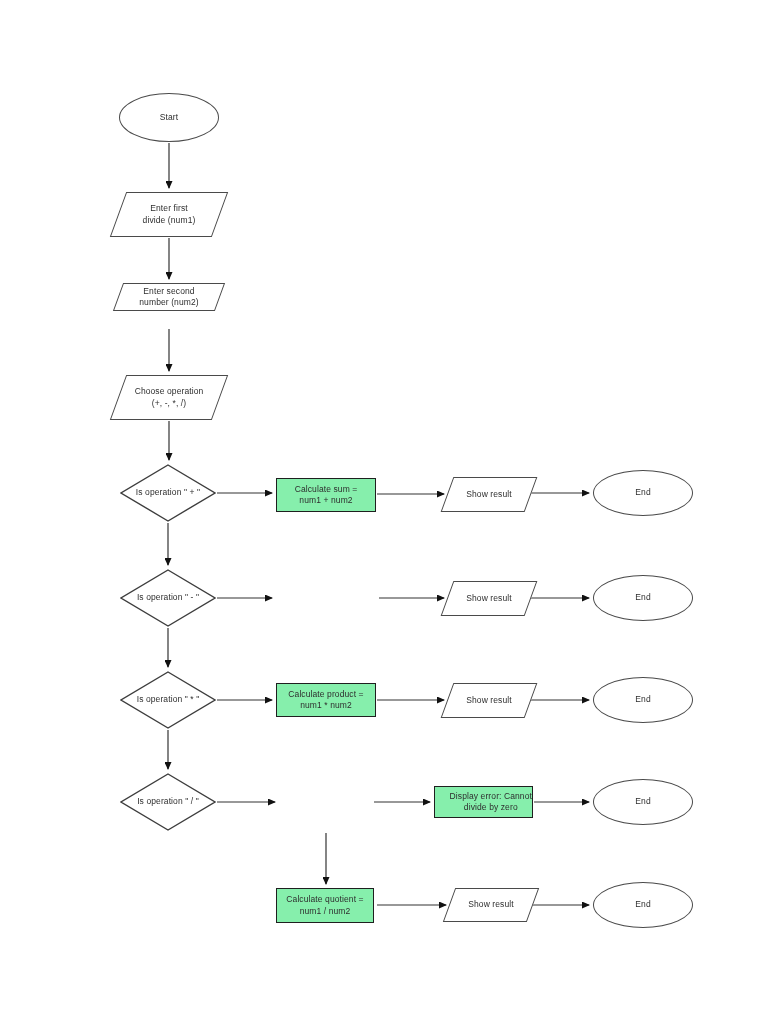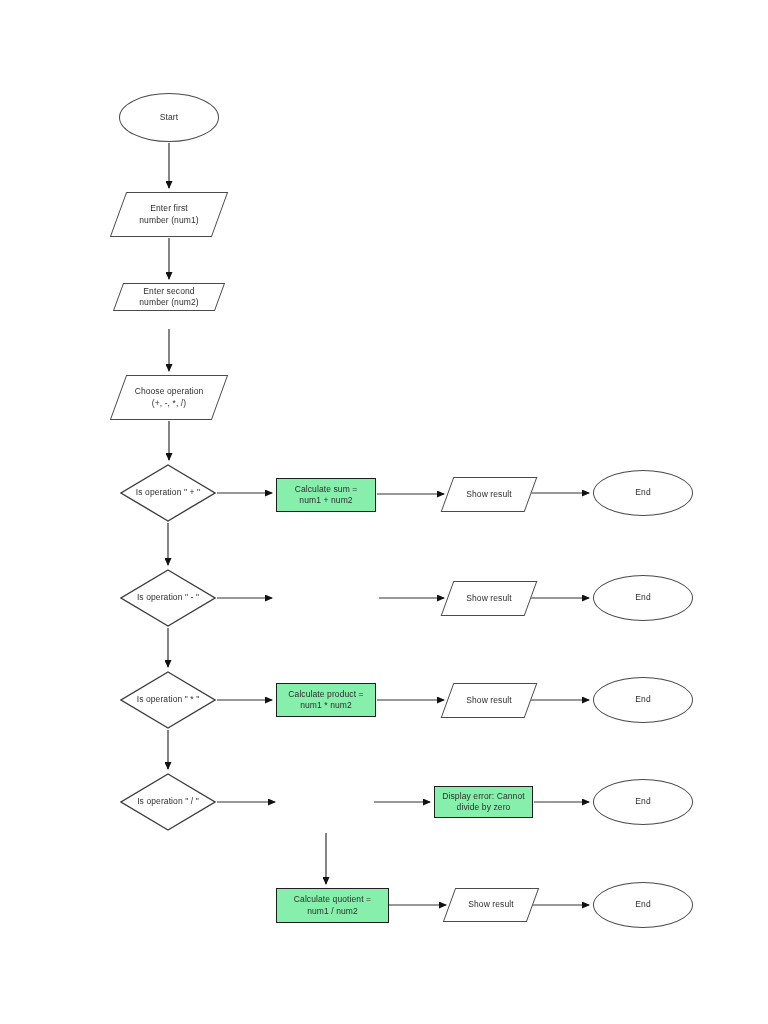--- a/index.html
+++ b/index.html
@@ -31,21 +31,21 @@
     background: #ffffff;
     box-sizing: border-box;
   }
 
   
   .rect {
     border: 1.8px solid #1f1f1f;
     background: #86efac;
     box-sizing: border-box;
   }
-  .rect-thin { border-width: 1.4px; }
+  .rect-thin { border-width: 1.4px; justify-content: flex-end; }
 
   
   .para .para-bg {
     position: absolute; top: 0; bottom: 0; left: 9px; right: 9px;
     transform: skewX(-20deg);
     border: 1.3px solid #4a4a4a;
     background: #ffffff;
     box-sizing: border-box;
     z-index: 1;
   }
@@ -106,21 +106,21 @@
     <line x1="512" y1="905" x2="573" y2="905" marker-end="url(#ah)"></line>
   </svg>
 
   <div class="node ellipse" style="left:103px; top:93px; width:100px; height:49px;">
     <span class="lbl">Start</span>
   </div>
 
   <div class="node para" style="left:93px; top:192px; width:120px; height:45px;">
     <div class="para-bg"></div>
     <span class="lbl">Enter first
-number (num1)</span>
+divide (num1)</span>
   </div>
 
   <div class="node para" style="left:93px; top:283px; width:120px; height:28px;">
     <div class="para-bg"></div>
     <span class="lbl">Enter second
 number (num2)</span>
   </div>
 
   <div class="node para" style="left:93px; top:375px; width:120px; height:45px;">
     <div class="para-bg"></div>
@@ -197,21 +197,21 @@
 
   <div class="node rect rect-thin" style="left:418px; top:786px; width:99px; height:32px;">
     <span class="lbl">Display error: Cannot
 divide by zero</span>
   </div>
 
   <div class="node ellipse" style="left:577px; top:779px; width:100px; height:46px;">
     <span class="lbl">End</span>
   </div>
 
-  <div class="node rect" style="left:260px; top:888px; width:113px; height:35px;">
+  <div class="node rect" style="left:260px; top:888px; width:98px; height:35px;">
     <span class="lbl">Calculate quotient =
 num1 / num2</span>
   </div>
 
   <div class="node para para-sm" style="left:425px; top:888px; width:100px; height:34px;">
     <div class="para-bg"></div>
     <span class="lbl">Show result</span>
   </div>
 
   <div class="node ellipse" style="left:577px; top:882px; width:100px; height:46px;">

